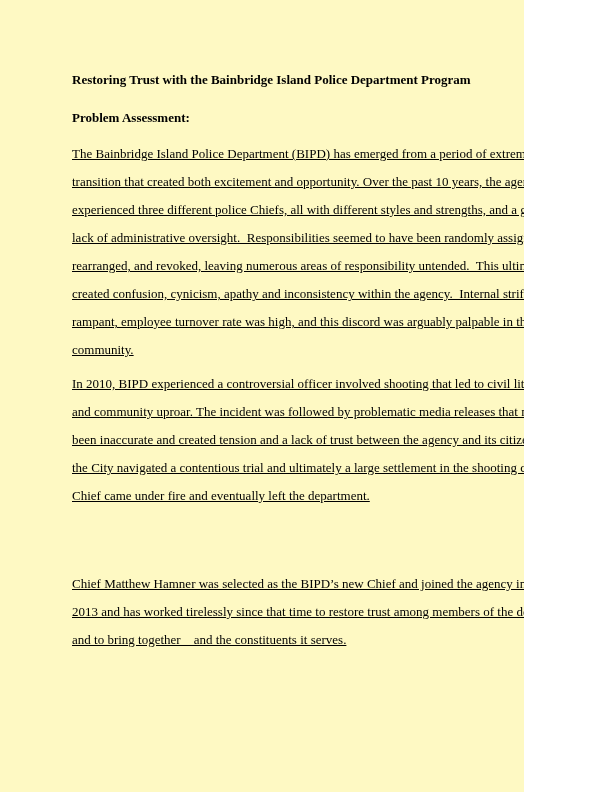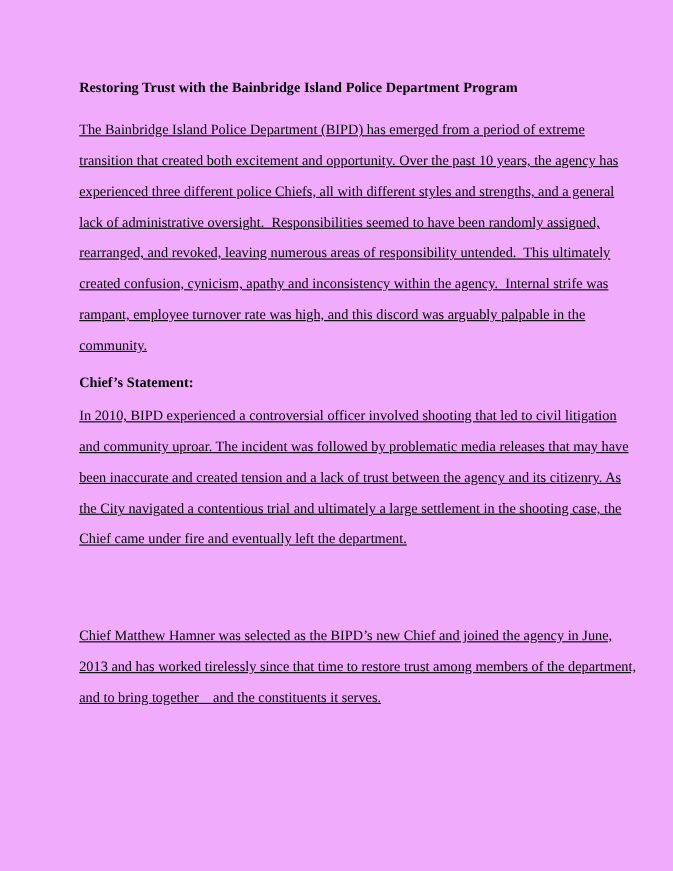--- a/index.html
+++ b/index.html
@@ -2,23 +2,23 @@
 <html><head>
 <meta charset="utf-8">
 <style>
   html, body {
     margin: 0;
     padding: 0;
     background: #ffffff;
   }
   .page {
     position: relative;
-    width: 612px;
+    width: 524px;
     height: 792px;
-    background: #f0abfc;
+    background: #fef9c3;
     overflow: hidden;
     font-family: "Liberation Serif", "DejaVu Serif", serif;
     color: #000000;
   }
   .content {
     position: absolute;
     top: 66px;
     left: 72px;
     right: 20px;
   }
@@ -55,31 +55,31 @@
   }
 </style>
 </head>
 <body>
 
 <div class="page">
   <div class="content">
 
     <h1 class="doc-title">Restoring Trust with the Bainbridge Island Police Department Program</h1>
 
+    <h2 class="doc-heading">Problem Assessment:</h2>
 
     <p class="doc-para">The Bainbridge Island Police Department (BIPD) has emerged from a period of extreme
 transition that created both excitement and opportunity. Over the past 10 years, the agency has
 experienced three different police Chiefs, all with different styles and strengths, and a general
 lack of administrative oversight.  Responsibilities seemed to have been randomly assigned,
 rearranged, and revoked, leaving numerous areas of responsibility untended.  This ultimately
 created confusion, cynicism, apathy and inconsistency within the agency.  Internal strife was
 rampant, employee turnover rate was high, and this discord was arguably palpable in the
 community.</p>
 
-    <h2 class="doc-heading second">Chief’s Statement:</h2>
 
     <p class="doc-para gap-after">In 2010, BIPD experienced a controversial officer involved shooting that led to civil litigation
 and community uproar. The incident was followed by problematic media releases that may have
 been inaccurate and created tension and a lack of trust between the agency and its citizenry. As
 the City navigated a contentious trial and ultimately a large settlement in the shooting case, the
 Chief came under fire and eventually left the department.</p>
 
     <p class="doc-para last">Chief Matthew Hamner was selected as the BIPD’s new Chief and joined the agency in June,
 2013 and has worked tirelessly since that time to restore trust among members of the department,
 and to bring together    and the constituents it serves.</p>

